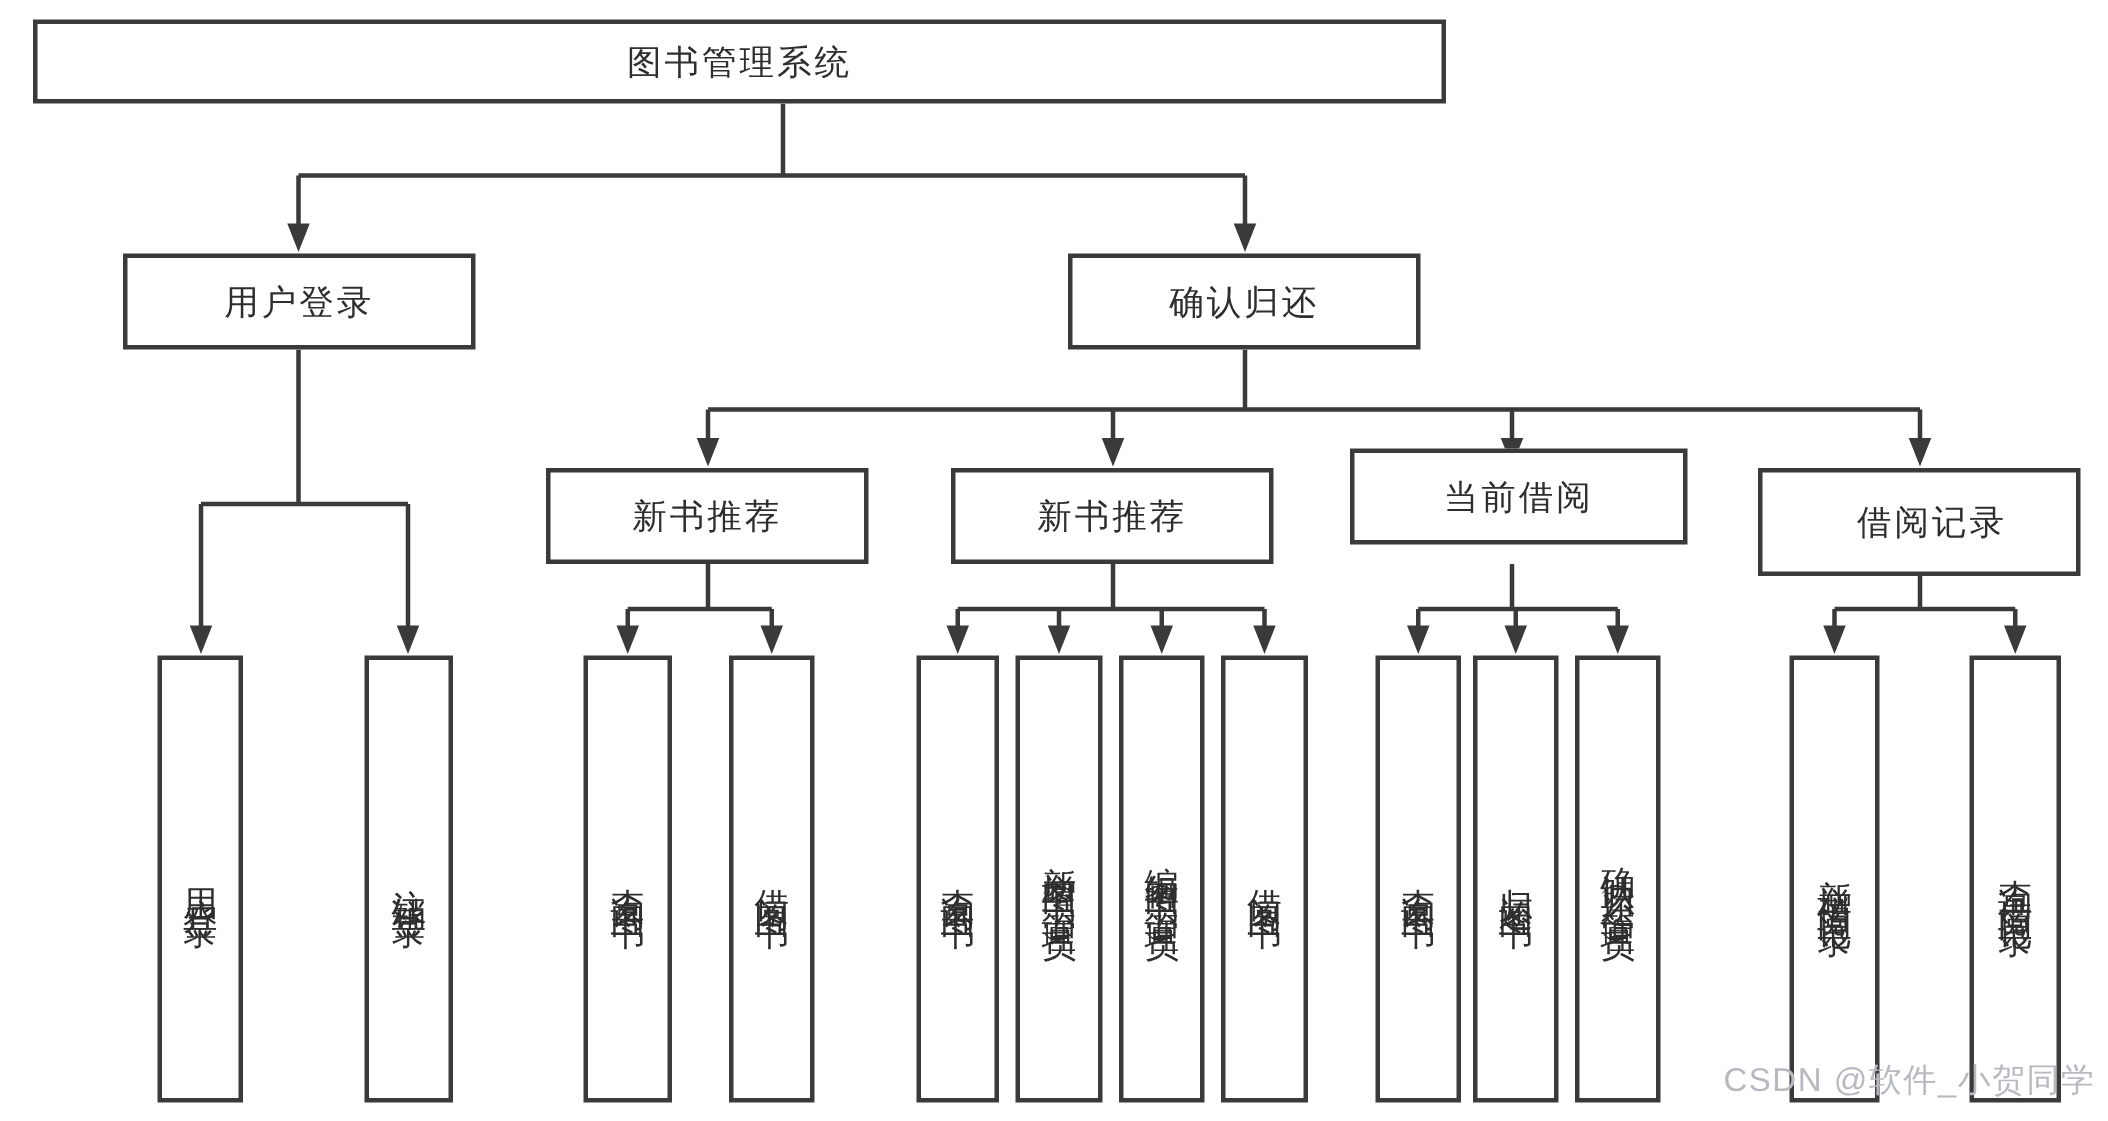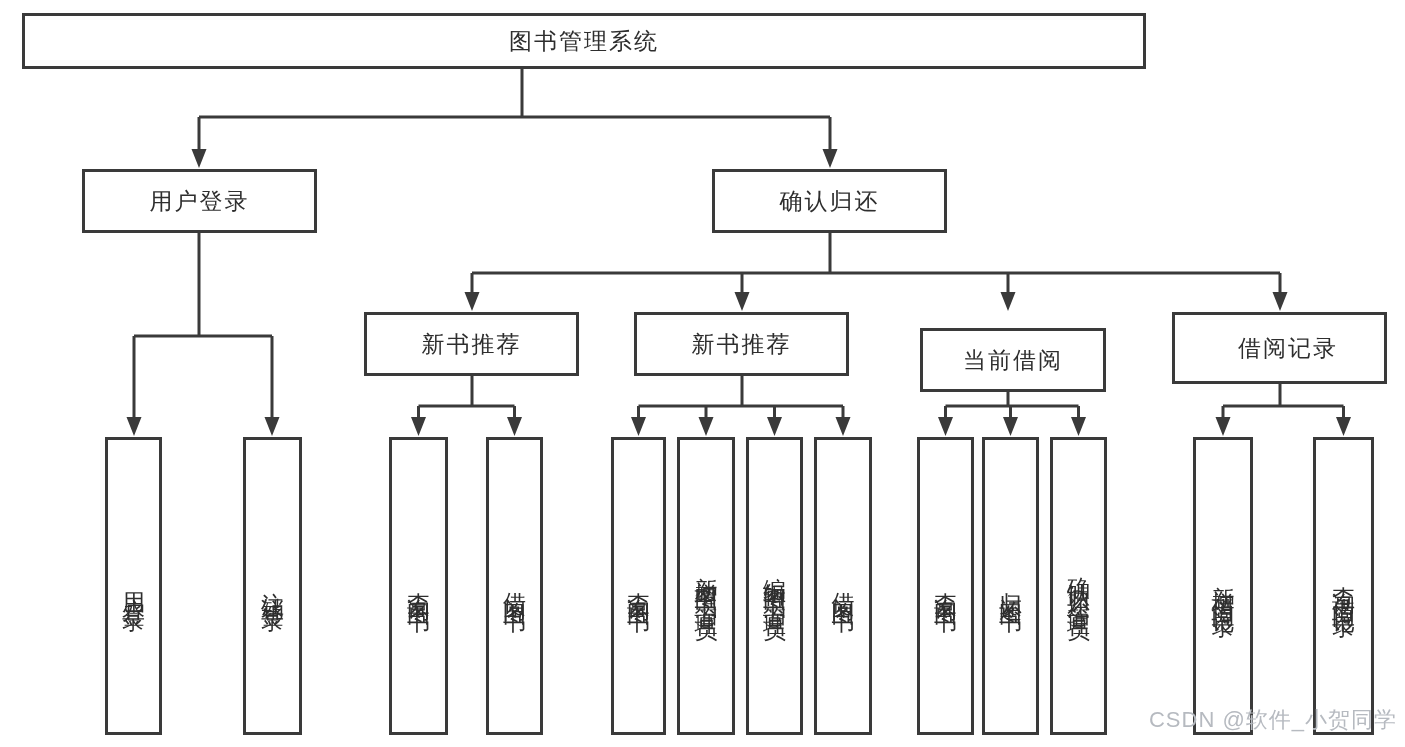--- a/index.html
+++ b/index.html
@@ -124,38 +124,38 @@
       M767 417 L782 417 L774.5 436 Z
       M835.5 417 L850.5 417 L843 436 Z
       M938 417 L953 417 L945.5 436 Z
       M1003 417 L1018 417 L1010.5 436 Z
       M1071 417 L1086 417 L1078.5 436 Z
       M1215.5 417 L1230.5 417 L1223 436 Z
       M1336 417 L1351 417 L1343.5 436 Z
     "></path>
   </svg>
 
-  <div class="box h-box" style="left:22px; top:13px; width:1124px; height:56px;">
+  <div class="box h-box" style="left:22px; top:13px; width:942px; height:56px;">
     <span>图书管理系统</span>
   </div>
 
   <div class="box h-box" style="left:82px; top:169px; width:235px; height:64px;">
     <span>用户登录</span>
   </div>
   <div class="box h-box" style="left:712px; top:169px; width:235px; height:64px;">
     <span>确认归还</span>
   </div>
 
   <div class="box h-box" style="left:364px; top:312px; width:215px; height:64px;">
     <span>新书推荐</span>
   </div>
   <div class="box h-box" style="left:634px; top:312px; width:215px; height:64px;">
     <span>新书推荐</span>
   </div>
-  <div class="box h-box" style="left:900px; top:328px; width:186px; height:64px;margin-left:20px;">
+  <div class="box h-box" style="left:900px; top:299px; width:225px; height:64px;">
     <span>当前借阅</span>
   </div>
   <div class="box h-box" style="left:1172px; top:312px; width:215px; height:72px;padding-left:17px;">
     <span>借阅记录</span>
   </div>
 
   <div class="box v-box" style="left:105px; top:437px; width:57px; height:298px;">
     <span>用户登录</span>
   </div>
   <div class="box v-box" style="left:243px; top:437px; width:59px; height:298px;">

